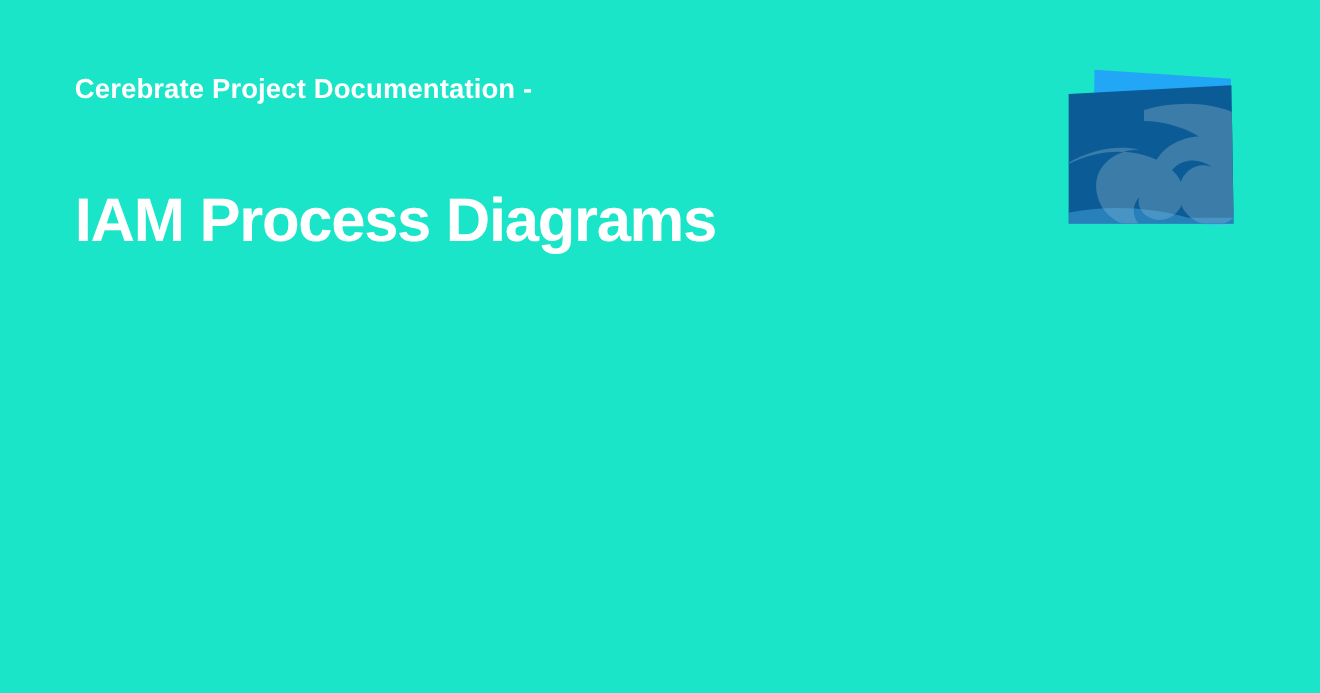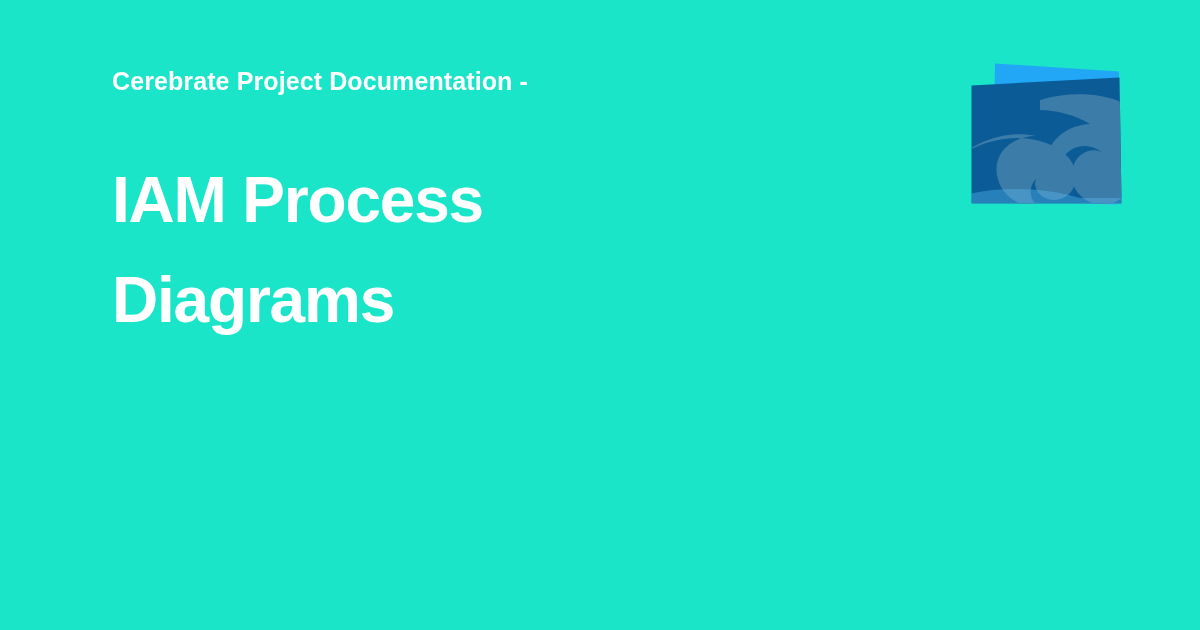--- a/index.html
+++ b/index.html
@@ -21,35 +21,34 @@
     box-sizing: border-box;
     overflow: hidden;
   }
 
   
   .content {
     position: absolute;
     left: 68px;
     top: 64px;
     width: 820px;
-    margin-left: 44px;
   }
 
   .eyebrow {
     font-size: 25px;
     font-weight: 700;
     line-height: 34px;
     color: #FFFFFF;
     letter-spacing: 0.1px;
     margin: 0 0 52px 0;
     white-space: pre;
   }
 
   .headline {
-    font-size: 64px;
+    font-size: 56px;
     font-weight: 700;
     line-height: 100px;
     color: #FFFFFF;
     letter-spacing: -1.2px;
     margin: 0;
     max-width: 620px;
     word-wrap: break-word;
   }
 
   

